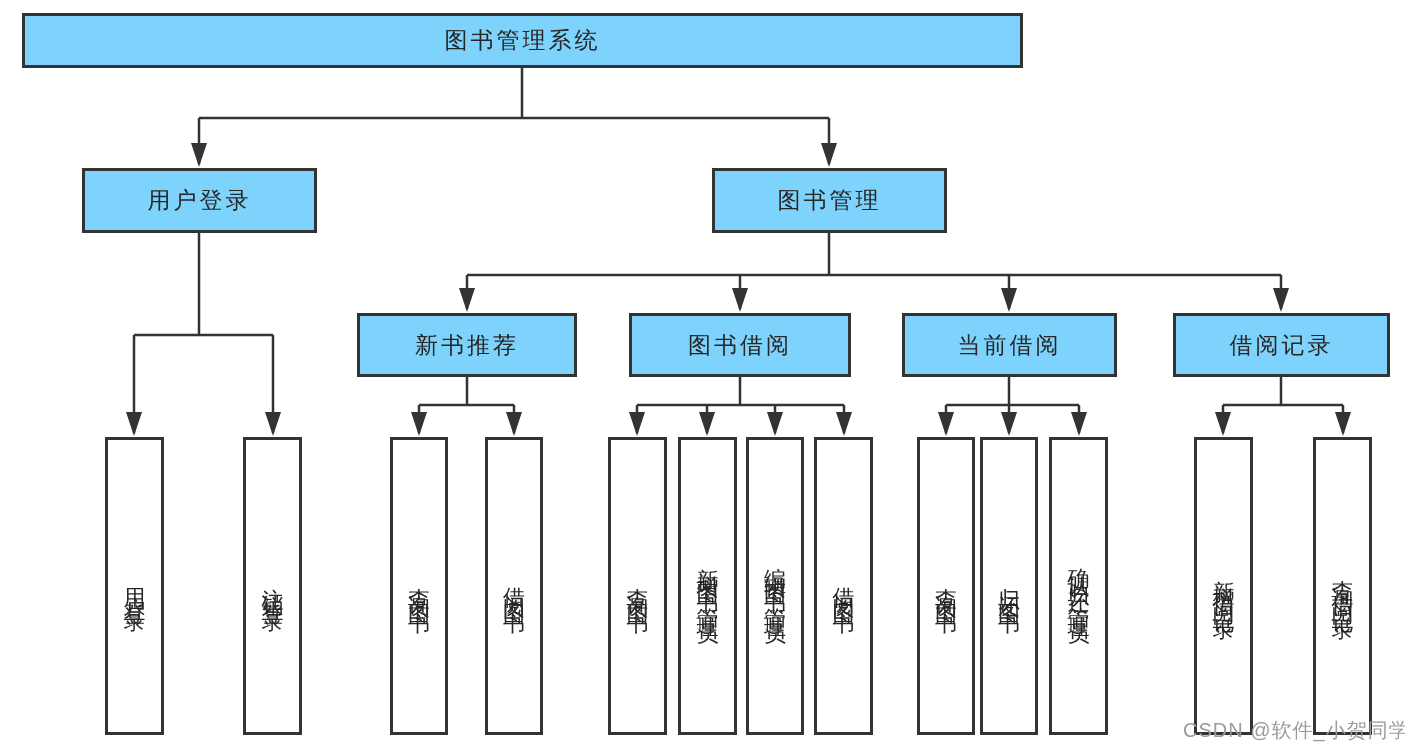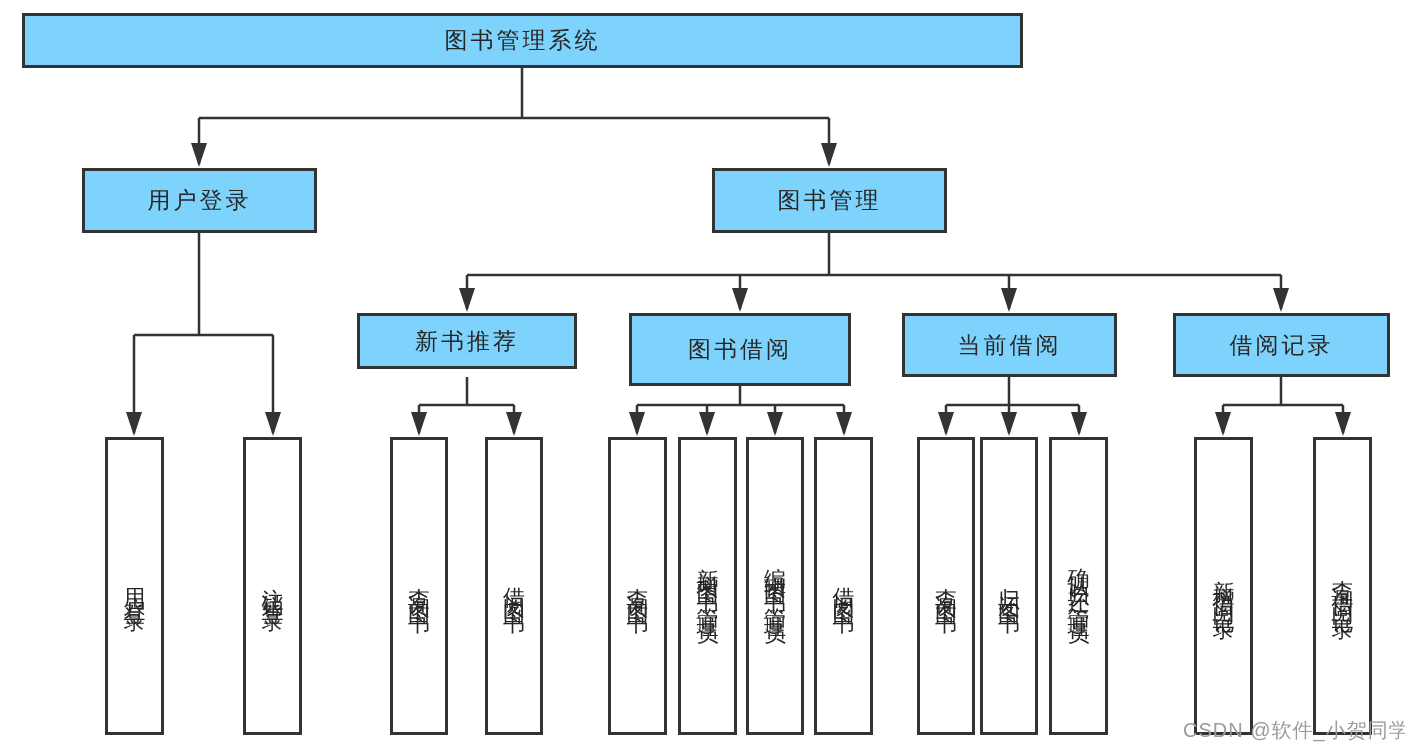--- a/index.html
+++ b/index.html
@@ -100,22 +100,22 @@
 
     <path d="M1223,405 V433" fill="none" stroke="#333333" stroke-width="2.5" marker-end="url(#arrow)"></path>
     <path d="M1343,405 V433" fill="none" stroke="#333333" stroke-width="2.5" marker-end="url(#arrow)"></path>
   </svg>
 
   <div class="box" style="left:22px;top:13px;width:1001px;height:55px;">图书管理系统</div>
 
   <div class="box" style="left:82px;top:168px;width:235px;height:65px;">用户登录</div>
   <div class="box" style="left:712px;top:168px;width:235px;height:65px;text-align:right;">图书管理</div>
 
-  <div class="box" style="left:357px;top:313px;width:220px;height:56px;">新书推荐</div>
-  <div class="box" style="left:629px;top:313px;width:222px;height:73px;">图书借阅</div>
+  <div class="box" style="left:357px;top:313px;width:220px;height:64px;">新书推荐</div>
+  <div class="box" style="left:629px;top:313px;width:222px;height:64px;">图书借阅</div>
   <div class="box" style="left:902px;top:313px;width:215px;height:64px;text-align:right;">当前借阅</div>
   <div class="box" style="left:1173px;top:313px;width:217px;height:64px;">借阅记录</div>
 
   <div class="leaf" style="left:105px;width:59px;">
     <span class="vtext">用户登录</span>
   </div>
   <div class="leaf" style="left:243px;width:59px;">
     <span class="vtext">注销登录</span>
   </div>
 

